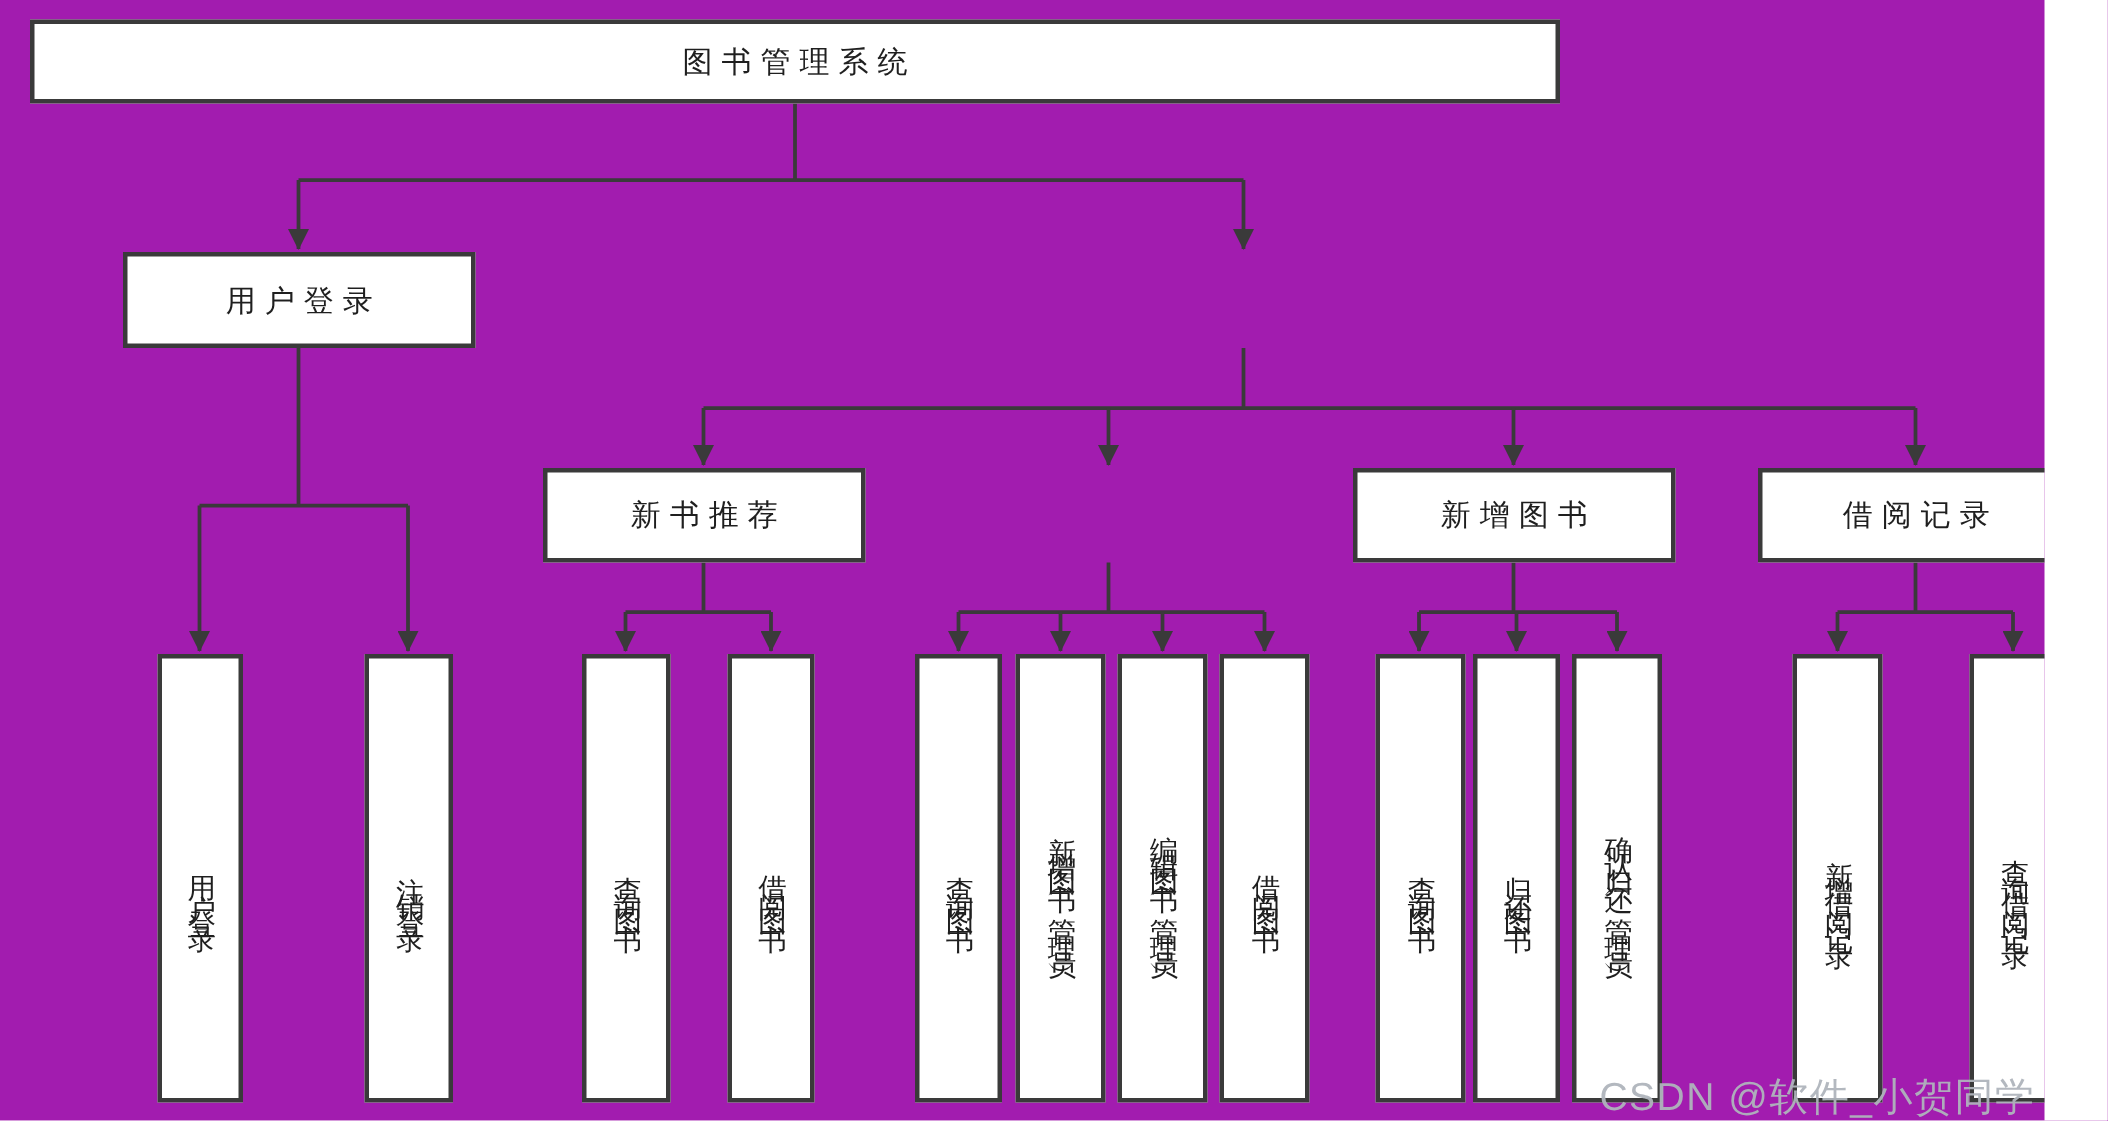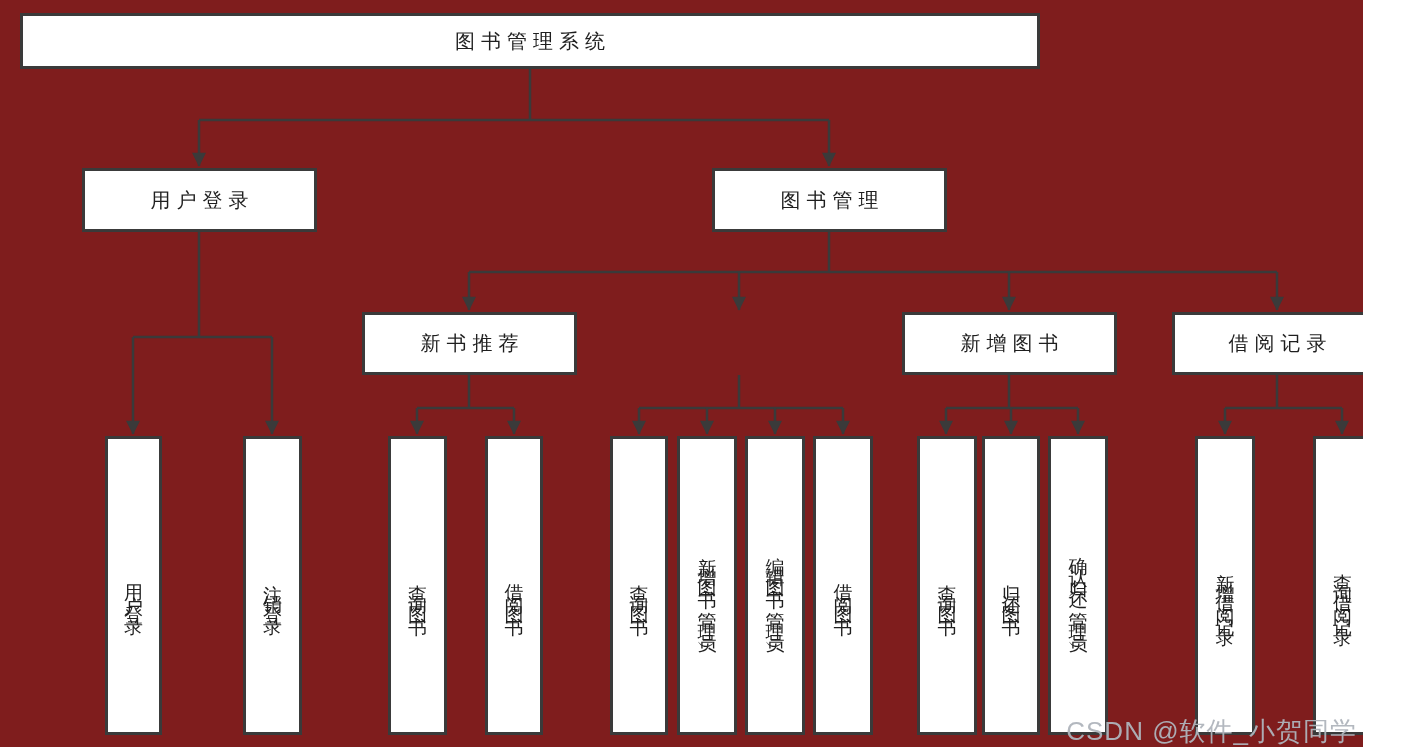--- a/index.html
+++ b/index.html
@@ -1,20 +1,20 @@
 <!DOCTYPE html>
 <html><head>
 <meta charset="utf-8">
 <style>
   html, body { margin: 0; padding: 0; background: #ffffff; }
   .canvas {
     position: relative;
     width: 1363px;
     height: 747px;
-    background: #7f1d1d;
+    background: #a21caf;
     font-family: "Liberation Sans", "DejaVu Sans", sans-serif;
     overflow: hidden;
   }
   svg.connectors {
     position: absolute;
     left: 0; top: 0;
     width: 1405px; height: 747px;
     pointer-events: none;
   }
   .box {
@@ -123,23 +123,20 @@
     </g>
   </svg>
 
   <div class="box h-box n-root">
     <span class="label">图书管理系统</span>
   </div>
 
   <div class="box h-box n-user-login">
     <span class="label">用户登录</span>
   </div>
-  <div class="box h-box n-book-mgmt">
-    <span class="label">图书管理</span>
-  </div>
 
   <div class="box h-box n-new-book">
     <span class="label">新书推荐</span>
   </div>
   <div class="box h-box n-current-borrow">
     <span class="label">新增图书</span>
   </div>
   <div class="box h-box n-borrow-records">
     <span class="label">借阅记录</span>
   </div>

